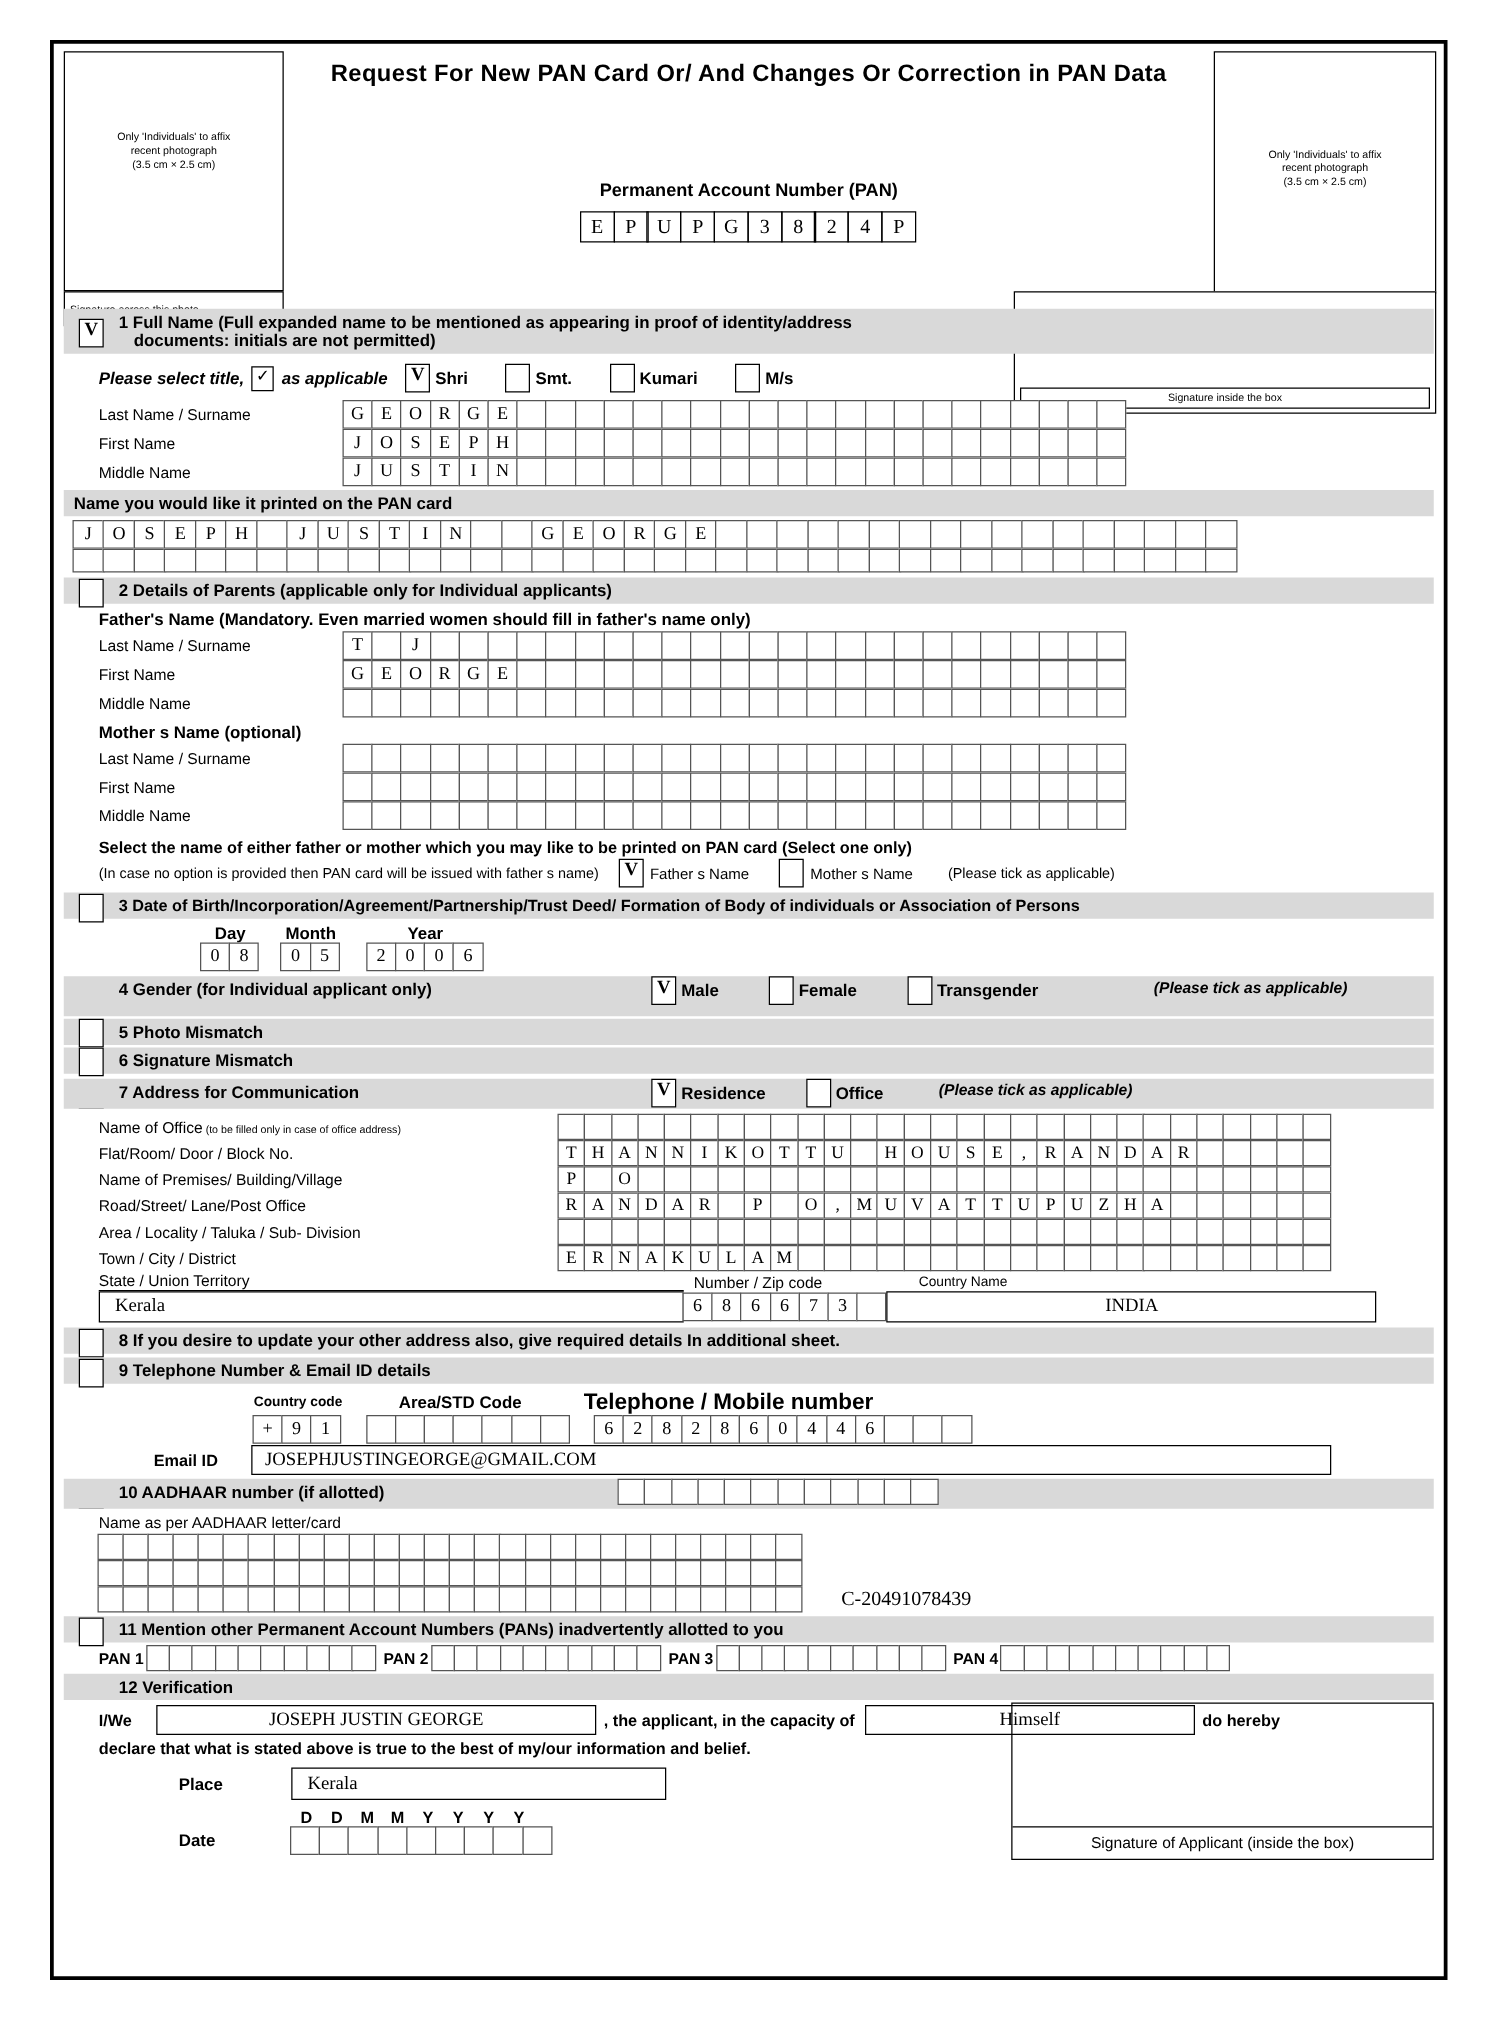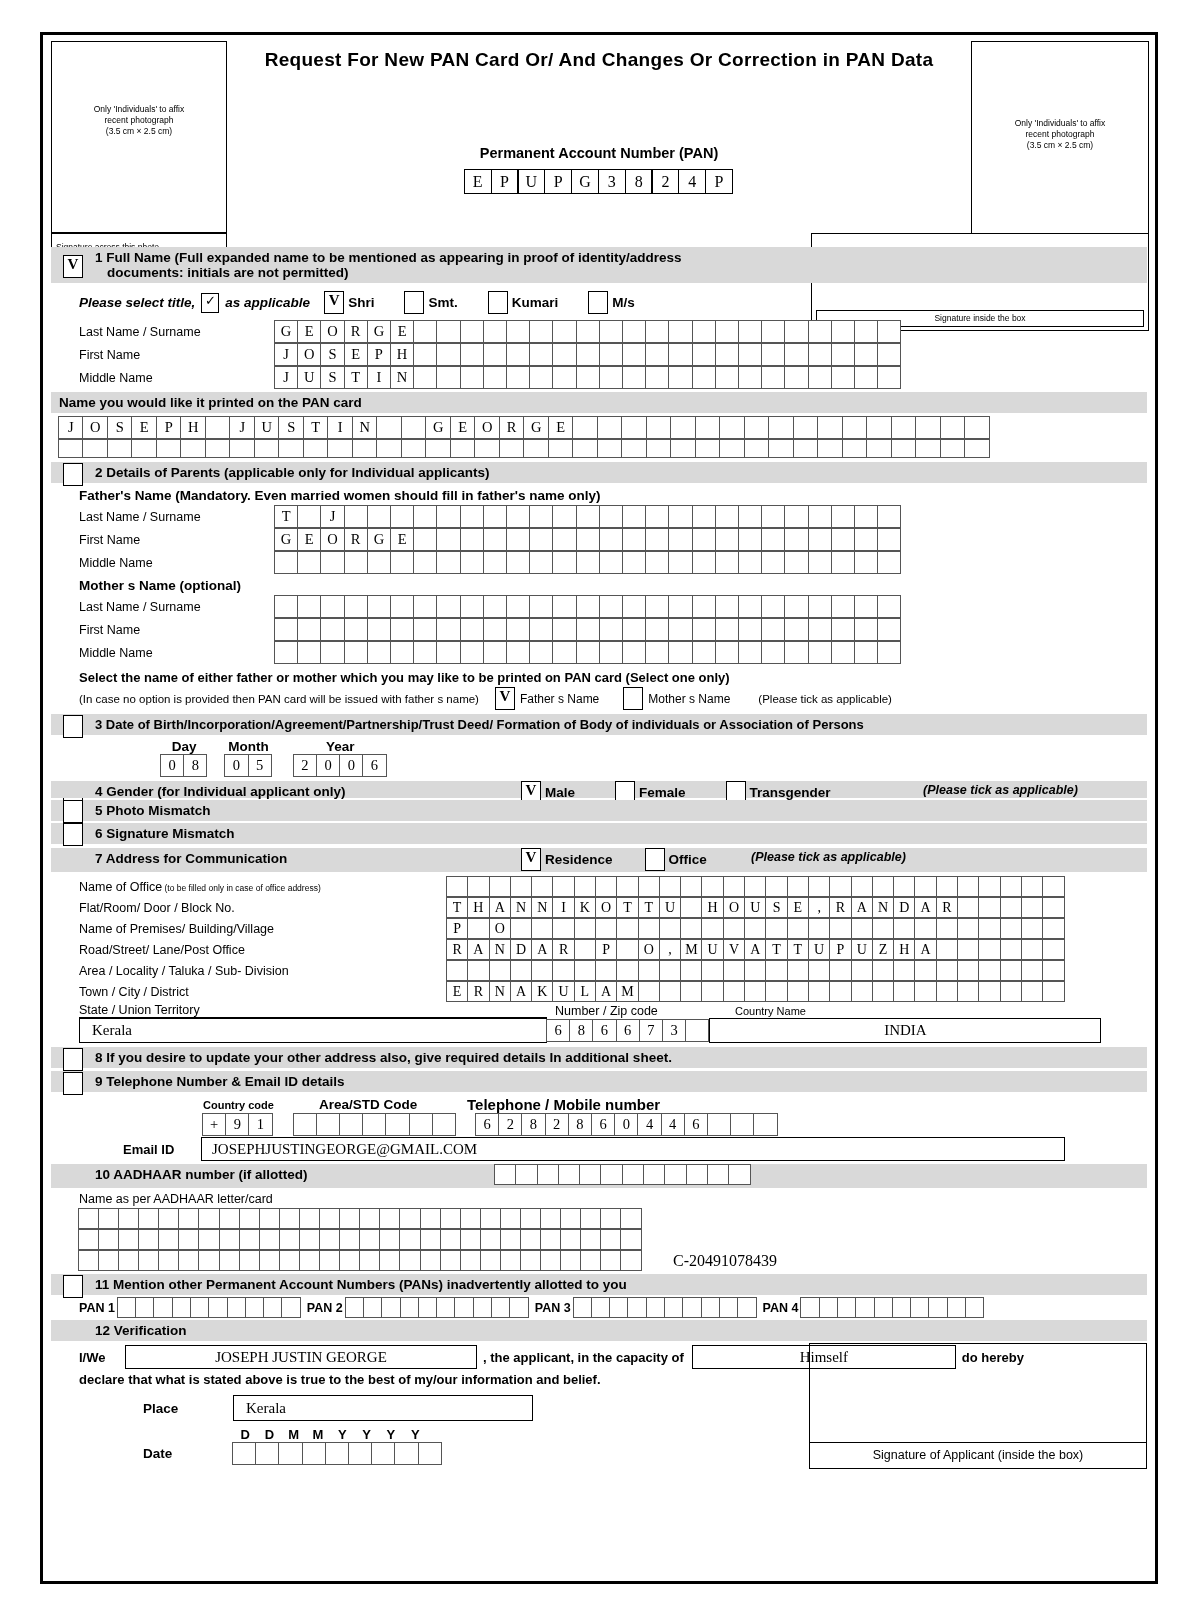--- a/index.html
+++ b/index.html
@@ -660,21 +660,21 @@
               <div class="c">0</div>
               <div class="c">6</div>
             </div>
       </div>
     </div>
   </div>
 
   <div style="position:relative;padding:0 8px;margin-top:4px;">
     <div style="position:relative;">
       <div class="cb" style="position:absolute;left:12px;top:1px;"></div>
-      <div class="band" style="padding-left:44px;position:relative;height:17px;">
+      <div class="band" style="padding-left:44px;position:relative;height:32px;">
         <span>4 Gender (for Individual  applicant only)</span>
         <span id="gender-options" style="position:absolute;left:470px;top:0;display:flex;align-items:center;height:22px;">
               <span class="cb" style="margin-left: 0px;">
                 <span class="tick v">V</span>
               </span>
               <span class="bold" style="font-size: 13.5px; margin-left: 4px;">Male</span>
               <span class="cb" style="margin-left: 40px;"></span>
               <span class="bold" style="font-size: 13.5px; margin-left: 4px;">Female</span>
               <span class="cb" style="margin-left: 40px;"></span>
               <span class="bold" style="font-size: 13.5px; margin-left: 4px;">Transgender</span>
@@ -941,21 +941,21 @@
       <div class="band" style="padding-left:44px;">8 If you desire to update your other address also, give required details In additional sheet.</div>
     </div>
     <div style="position:relative;margin-top:3px;">
       <div class="cb" style="position:absolute;left:12px;top:1px;"></div>
       <div class="band" style="padding-left:44px;">9 Telephone Number &amp; Email ID details</div>
     </div>
 
     <div class="row" style="margin:4px 0 0 152px;">
       <span class="bold" style="width:116px;font-size:11px;">Country code</span>
       <span class="bold" style="width:148px;font-size:13.5px;">Area/STD Code</span>
-      <span class="bold" style="font-size:15px;">Telephone / Mobile number</span>
+      <span class="bold" style="font-size:18px;">Telephone / Mobile number</span>
     </div>
     <div class="row" style="margin:0 0 0 152px;">
       <span class="cells h23 w24" id="cc-cells">
             <div class="c">+</div>
             <div class="c">9</div>
             <div class="c">1</div>
           </span>
       <span class="cells h23 w24" id="std-cells" style="margin-left:21px;">
             <div class="c"></div>
             <div class="c"></div>

